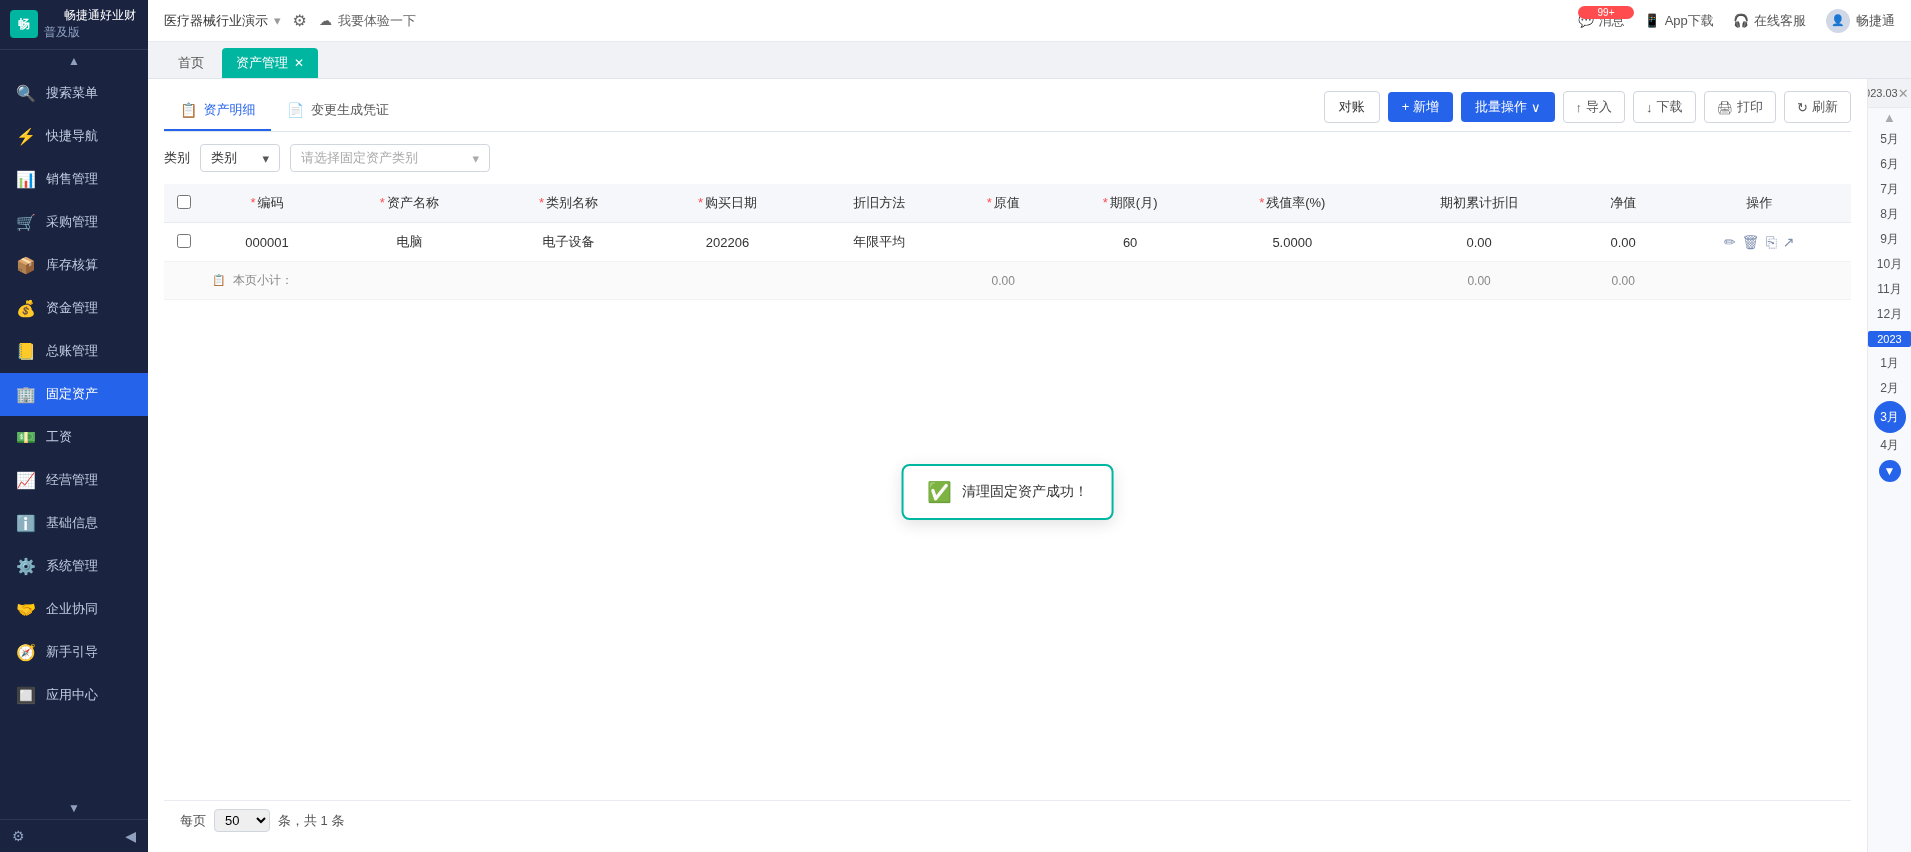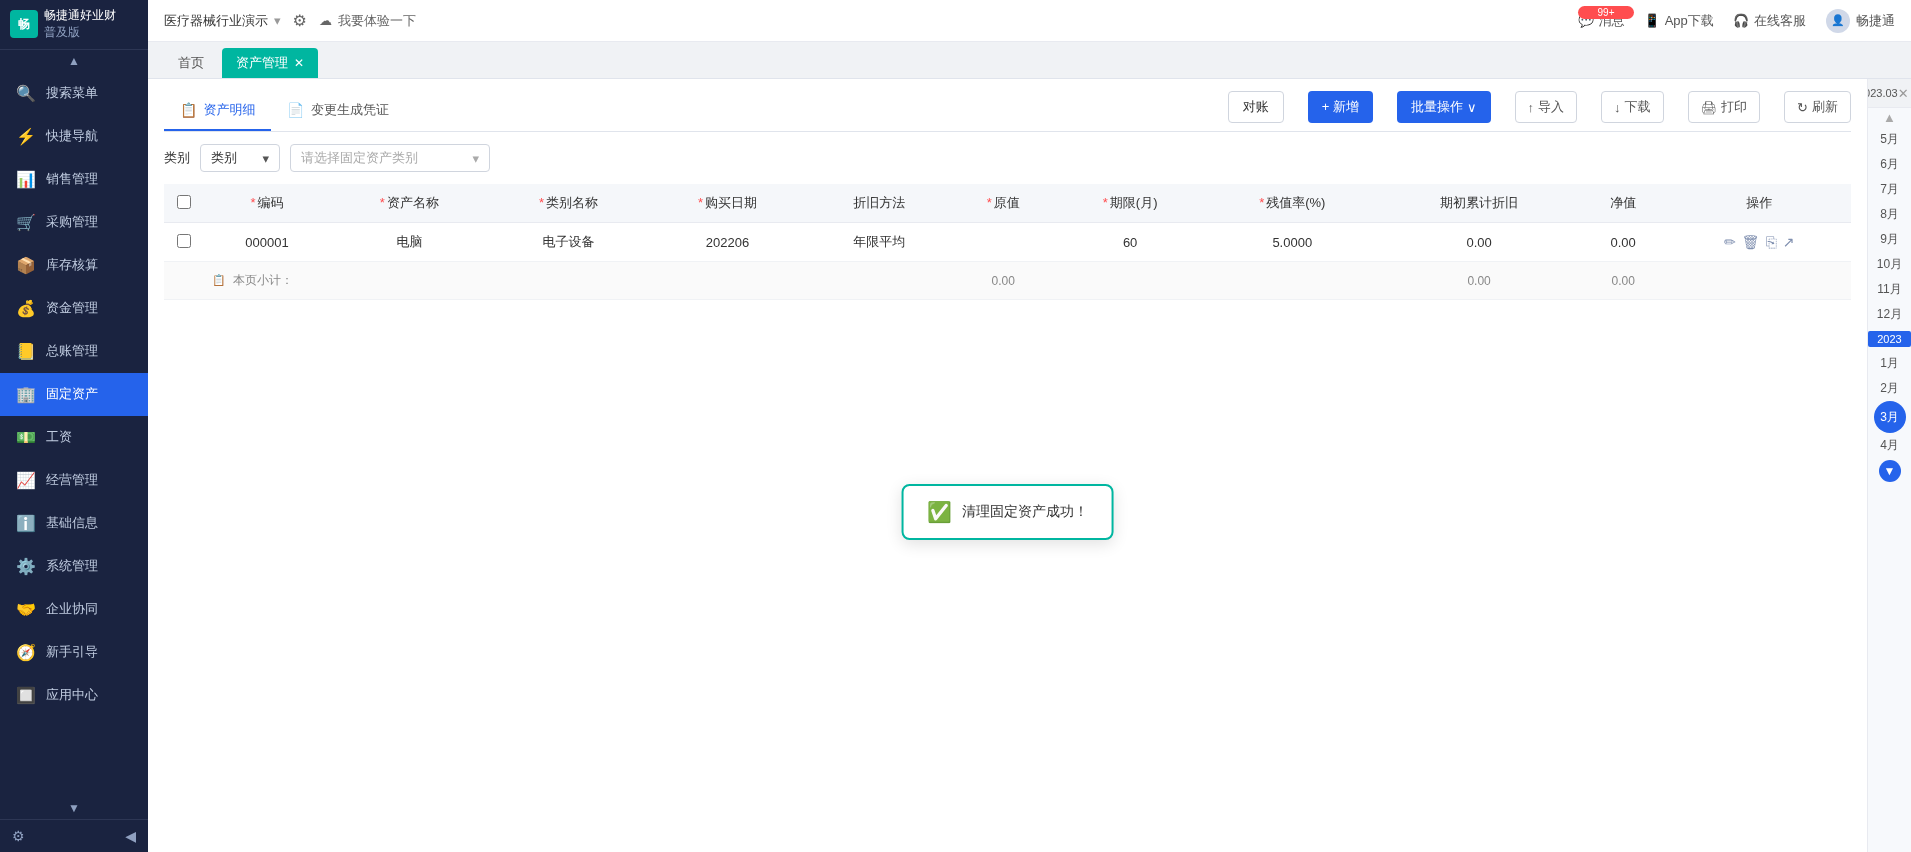--- a/index.html
+++ b/index.html
@@ -1,21 +1,21 @@
 <!DOCTYPE html>
 <html><head>
   <meta charset="utf-8">
   <style>
     * { box-sizing: border-box; margin: 0; padding: 0; }
     body { font-family: 'Microsoft YaHei', Arial, sans-serif; font-size: 13px; background: #f0f2f5; display: flex; height: 852px; overflow: hidden; }
 
     
     .sidebar { width: 148px; background: #1a2340; display: flex; flex-direction: column; height: 100%; flex-shrink: 0; }
     .sidebar-logo { padding: 8px 10px; background: #1a2340; display: flex; align-items: center; gap: 6px; border-bottom: 1px solid #2d3654; }
-    .sidebar-logo-text { color: #fff; font-size: 12px; line-height: 1.3; }
+    .sidebar-logo-text { color: #fff; font-size: 12px; line-height: 1.3; margin-left: 20px; }
     .sidebar-logo-sub { color: #8fa0c0; font-size: 12px; }
     .sidebar-scroll-up, .sidebar-scroll-down { background: #1a2340; display: flex; justify-content: center; padding: 4px 0; cursor: pointer; }
     .sidebar-scroll-up span, .sidebar-scroll-down span { color: #8fa0c0; font-size: 12px; }
     .sidebar-items { flex: 1; overflow: hidden; }
     .sidebar-item { display: flex; align-items: center; gap: 10px; padding: 12px 16px; color: #c0cce0; cursor: pointer; transition: background 0.2s; }
     .sidebar-item.active { background: #2563eb; color: #fff; }
     .sidebar-item-icon { font-size: 16px; width: 20px; text-align: center; }
     .sidebar-item-label { font-size: 13px; }
     .sidebar-bottom { display: flex; align-items: center; justify-content: space-between; padding: 8px 12px; border-top: 1px solid #2d3654; }
     .sidebar-bottom-icon { color: #8fa0c0; cursor: pointer; font-size: 14px; }
@@ -237,21 +237,21 @@
       <div class="sub-tabs">
         <div class="sub-tab active">
           <span class="sub-tab-icon">📋</span>
           <span>资产明细</span>
         </div>
         <div class="sub-tab">
           <span class="sub-tab-icon">📄</span>
           <span>变更生成凭证</span>
         </div>
 
-        <div style="margin-left:auto;display:flex;gap:24px;padding-bottom:8px;padding-left:24px;">
+        <div style="margin-left:auto;display:flex;gap:8px;align-items:center;padding-bottom:8px;padding-left:24px;">
           <button class="btn-account">对账</button>
           <button class="btn-new">+ 新增</button>
           <button class="btn-batch">
             <span>批量操作</span>
             <span>∨</span>
           </button>
           <button class="btn-icon">
             <span>↑</span>
             <span>导入</span>
           </button>
@@ -341,20 +341,29 @@
             </tr>
           </tbody>
         </table>
 
         <div class="toast">
           <span class="toast-icon">✅</span>
           <span>清理固定资产成功！</span>
         </div>
       </div>
 
+      <div class="bottom-bar">
+        <span>每页</span>
+        <select class="bottom-select">
+          <option value="50">50</option>
+          <option value="100">100</option>
+          <option value="200">200</option>
+        </select>
+        <span>条，共 1 条</span>
+      </div>
 
     </div>
 
     <div class="calendar-panel">
       <div class="calendar-header">
         <span style="font-size:11px;">2023.03</span>
         <span class="calendar-close" style="position:static;font-size:13px;">✕</span>
         <span class="calendar-expand" style="position:static;font-size:13px;margin-left:2px;">⤢</span>
       </div>
       <div style="width:100%;display:flex;flex-direction:column;align-items:center;overflow:hidden;">

